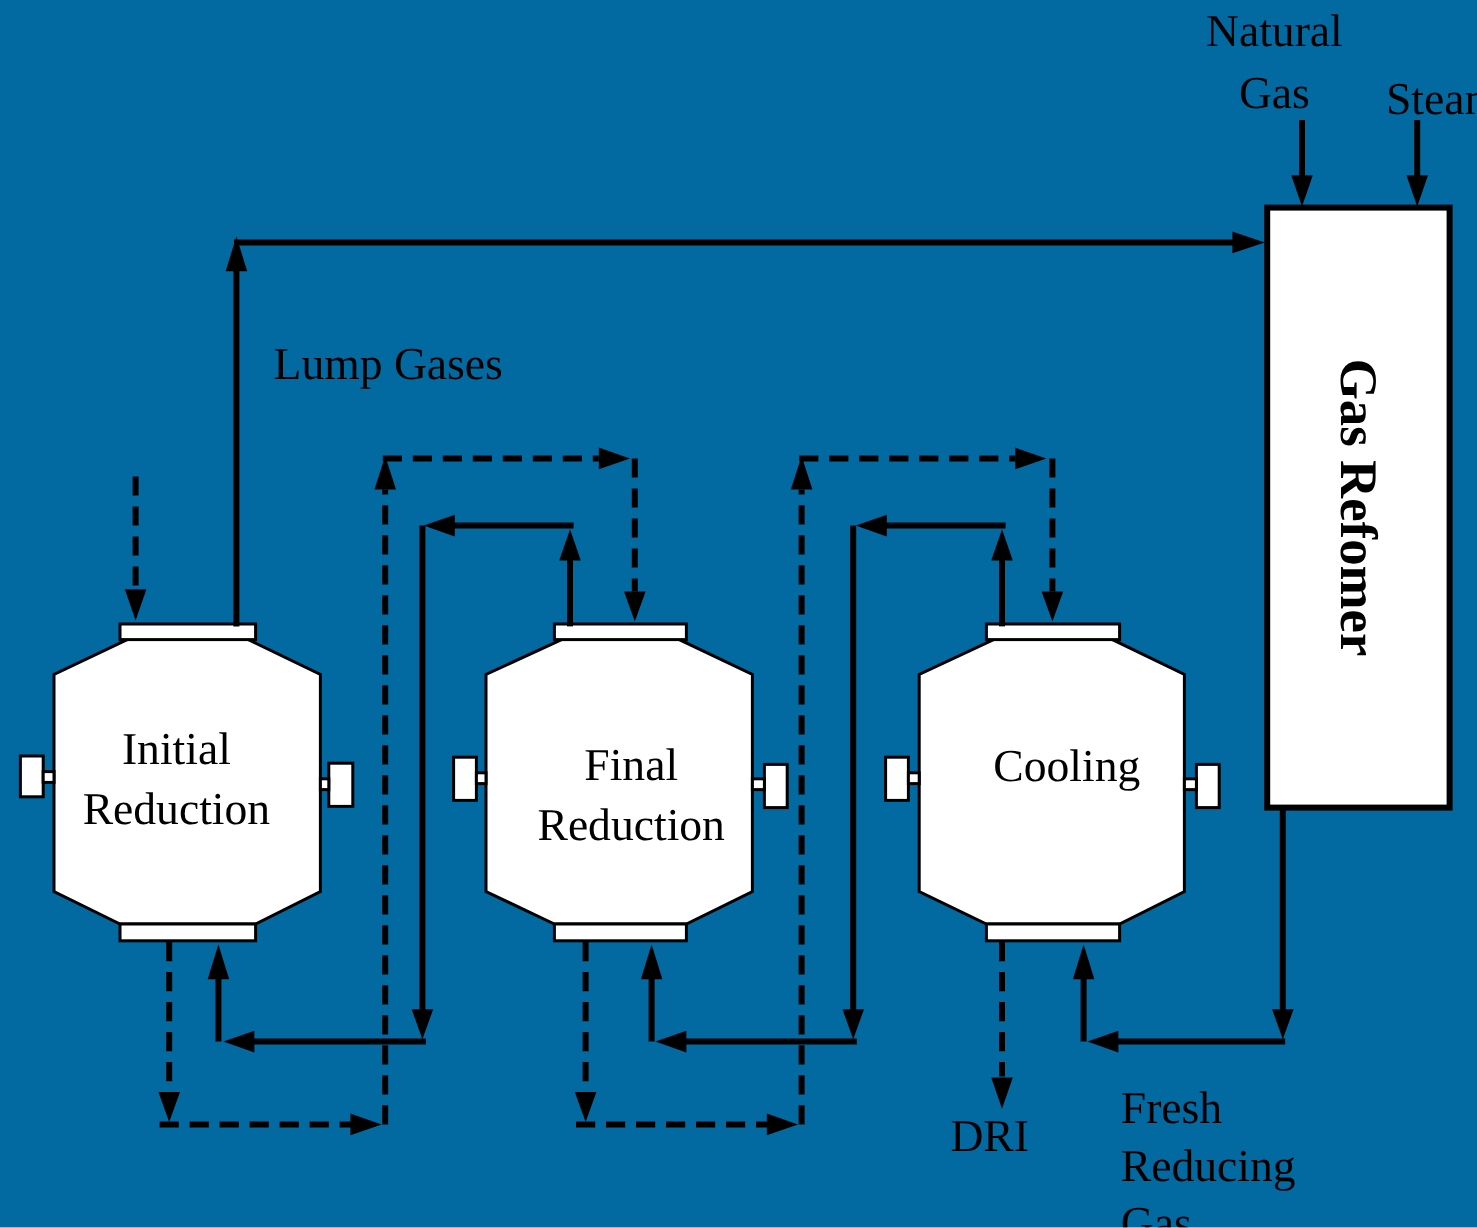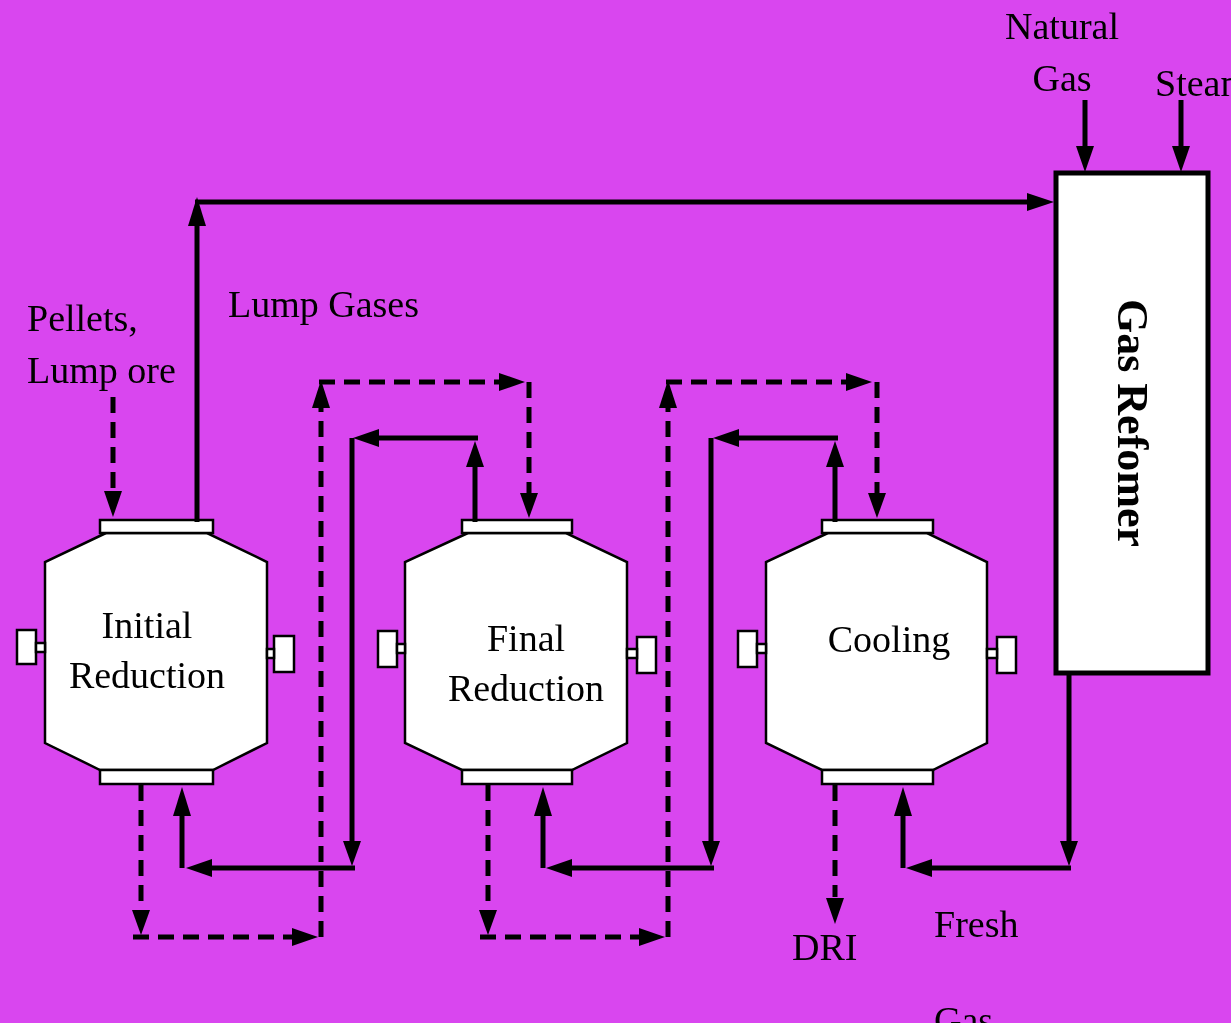--- a/index.html
+++ b/index.html
@@ -1,17 +1,17 @@
 <!DOCTYPE html>
 <html><head>
 <meta charset="utf-8">
 <style>
   html,body { margin:0; padding:0; background:#fff; }
   .stage {
-    position:relative; width:1231px; height:1023px; background:#d946ef;
+    position:relative; width:1231px; height:1023px; background:#0369a1;
     overflow:hidden; color:#000;
     font-family:"Liberation Serif","DejaVu Serif",serif;
   }
   .stage svg { position:absolute; left:0; top:0; }
   .lbl { position:absolute; font-size:38px; line-height:50px; white-space:pre; }
   .vlabel { position:absolute; text-align:center; font-size:38px; line-height:50px; }
   .fresh-lbl { line-height:48px; }
   .pellets-lbl { line-height:52px; }
   .natgas-lbl { line-height:52px; text-align:center; }
   .reformer-lbl {
@@ -156,25 +156,24 @@
       <polygon points="835,924 826,898 844,898"></polygon>
     </g>
   </svg>
 
   <div class="lbl natgas-lbl" style="left:987px; top:0; width:150px;"><span>Natural</span><br><span>Gas</span></div>
 
   <div class="lbl" style="left:1155px; top:58px;">Steam</div>
 
   <div class="lbl" style="left:228px; top:279px;">Lump Gases</div>
 
-  <div class="lbl pellets-lbl" style="left:27px; top:292px;"><span>Pellets,</span><br><span>Lump ore</span></div>
 
   <div class="lbl" style="left:792px; top:922px;">DRI</div>
 
-  <div class="lbl fresh-lbl" style="left:934px; top:900px;"><span>Fresh</span><br><br><span>Gas</span></div>
+  <div class="lbl fresh-lbl" style="left:934px; top:900px;"><span>Fresh</span><br><span>Reducing</span><br><span>Gas</span></div>
 
   <div class="vlabel" style="left:45px; top:600px; width:204px;"><span>Initial</span><br><span>Reduction</span></div>
 
   <div class="vlabel" style="left:405px; top:613px; width:242px;"><span>Final</span><br><span>Reduction</span></div>
 
   <div class="vlabel" style="left:766px; top:614px; width:246px;"><span>Cooling</span></div>
 
   <div class="reformer-lbl">Gas Refomer</div>
 
 </div>

